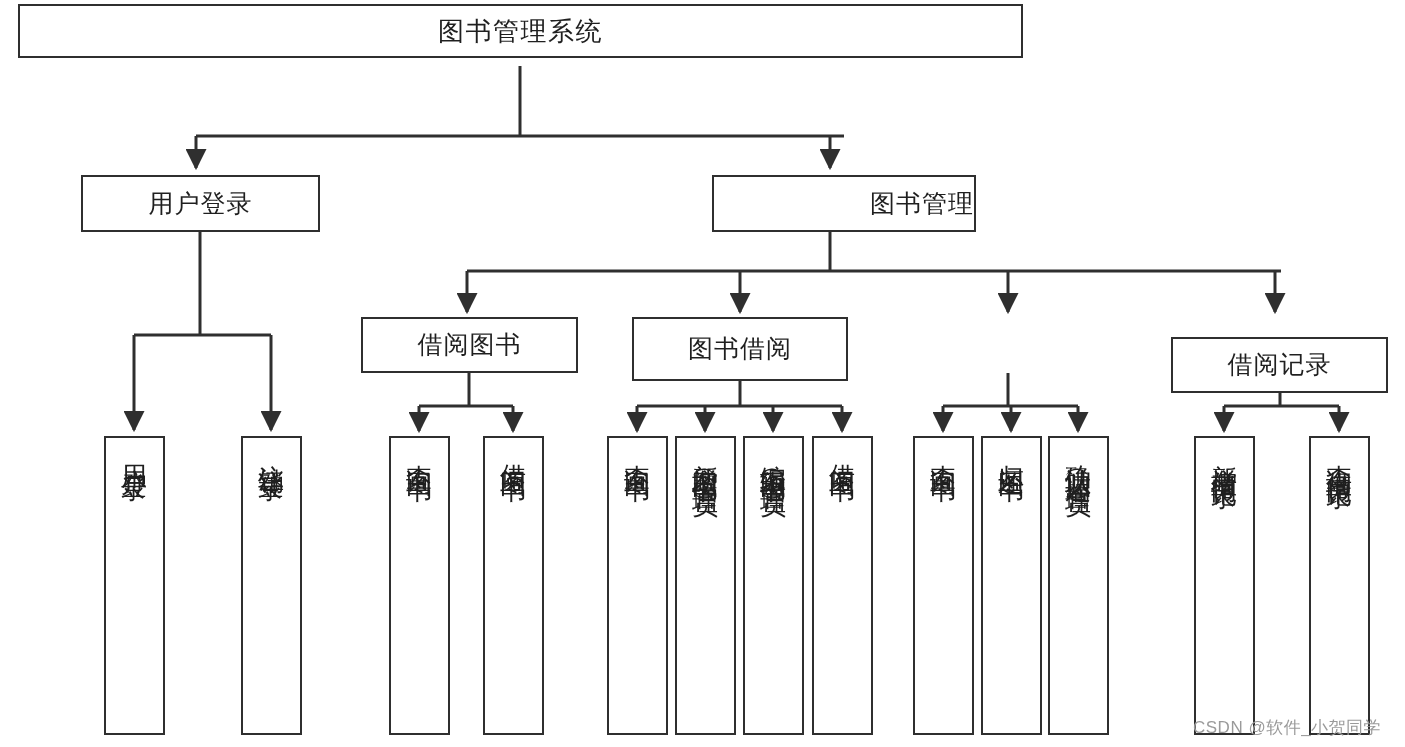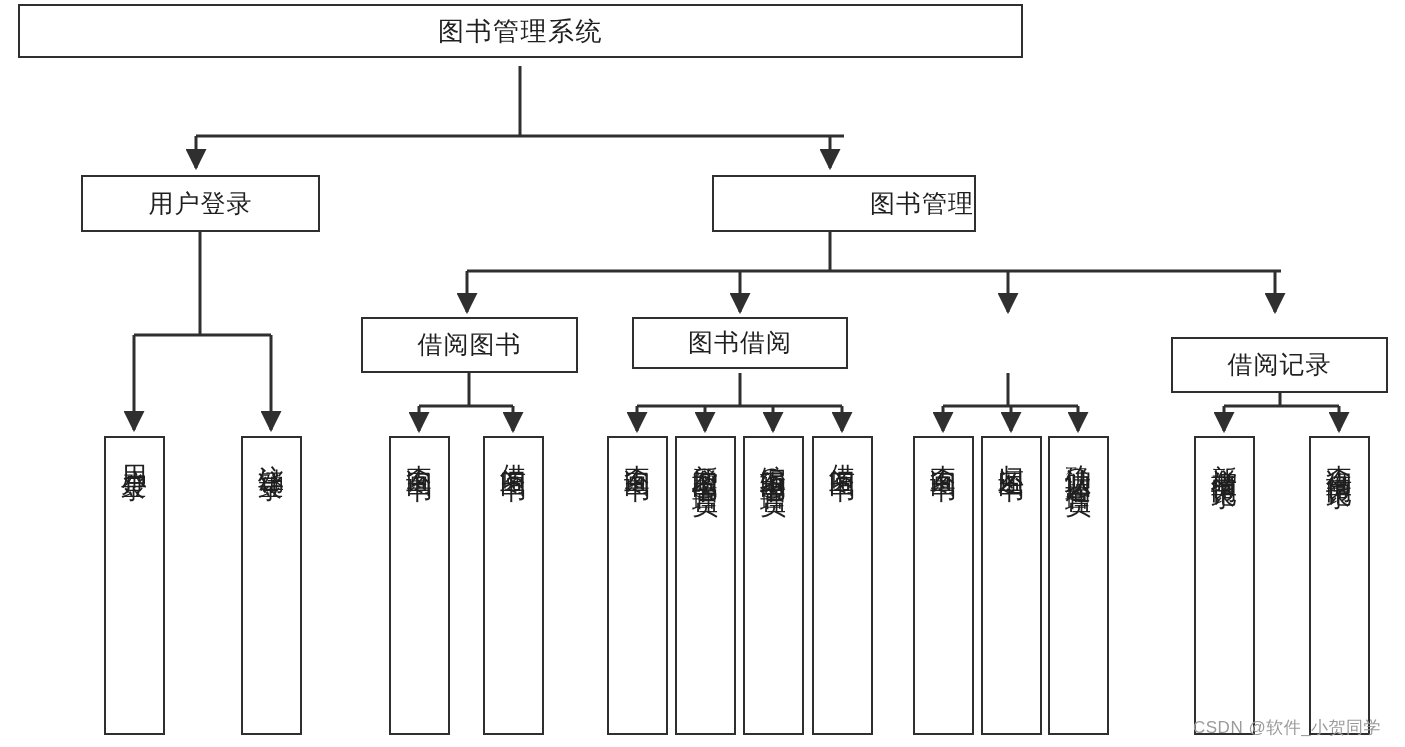--- a/index.html
+++ b/index.html
@@ -130,21 +130,21 @@
   </div>
 
   <div class="node h" style="left:712px;top:175px;width:264px;height:57px;justify-content:flex-end;">
     <span class="label">图书管理</span>
   </div>
 
   <div class="node h" style="left:361px;top:317px;width:217px;height:56px;">
     <span class="label">借阅图书</span>
   </div>
 
-  <div class="node h" style="left:632px;top:317px;width:216px;height:52px;">
+  <div class="node h" style="left:632px;top:317px;width:216px;height:64px;">
     <span class="label">图书借阅</span>
   </div>
 
 
   <div class="node h" style="left:1171px;top:317px;width:217px;height:56px;margin-top:20px;">
     <span class="label">借阅记录</span>
   </div>
 
   <div class="node v" style="left:104px;top:436px;width:61px;height:299px;">
     <span class="label">用户登录</span>

